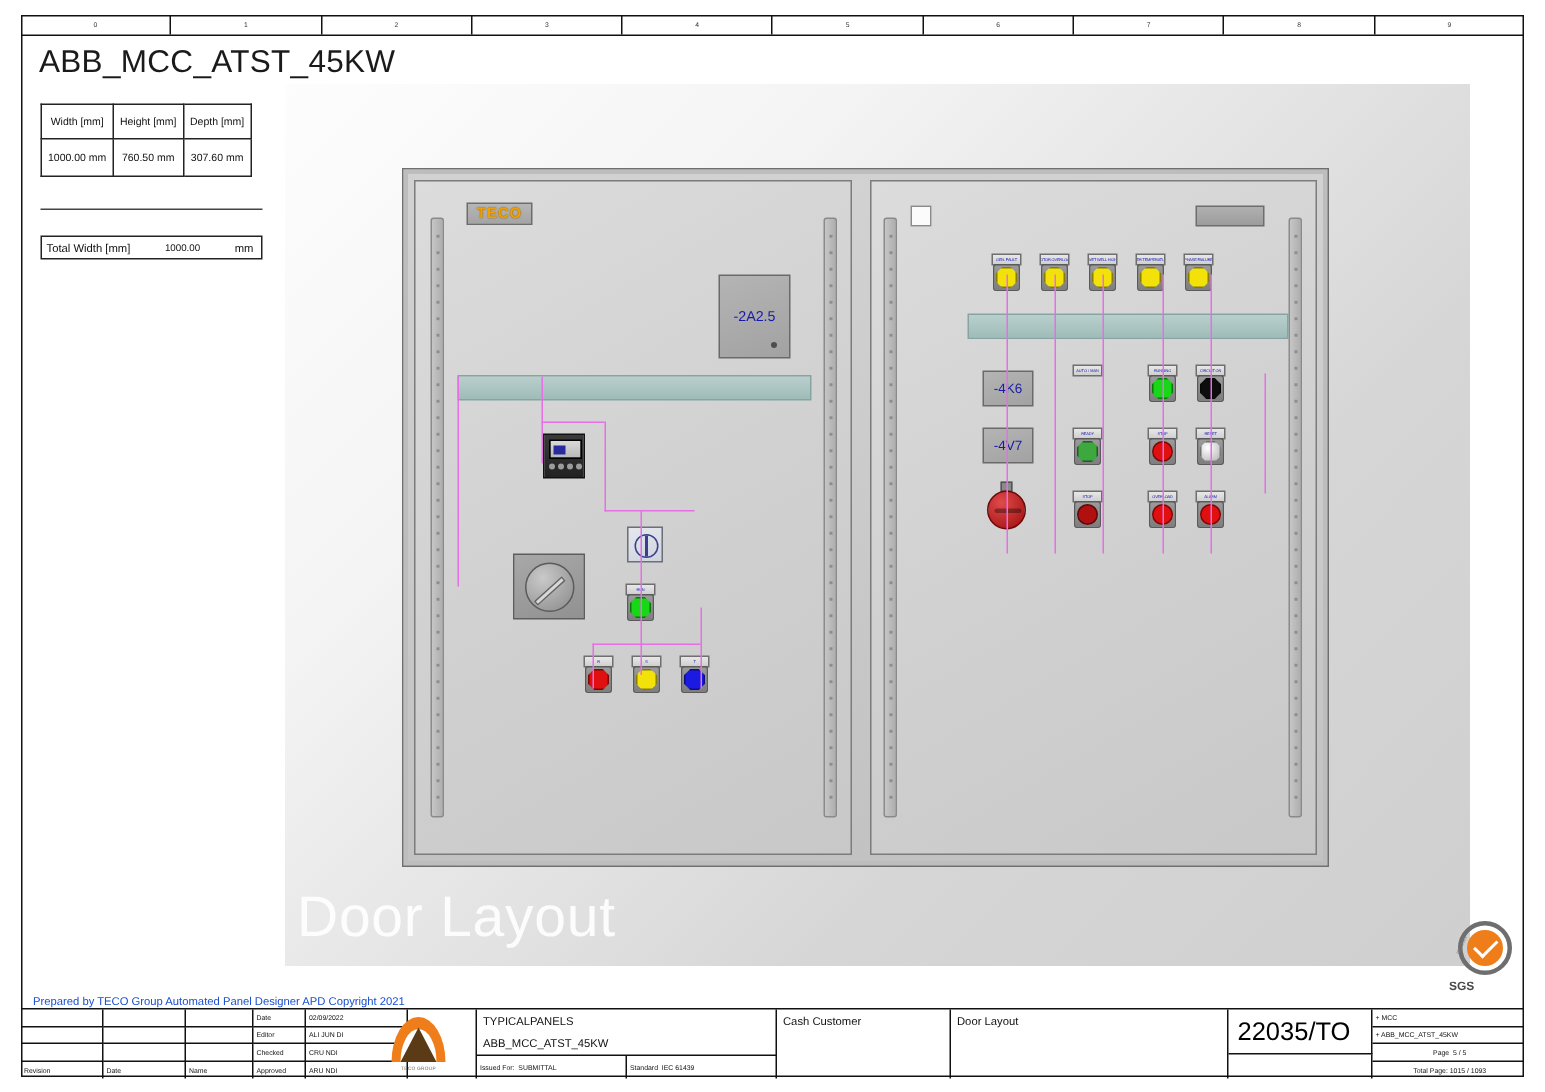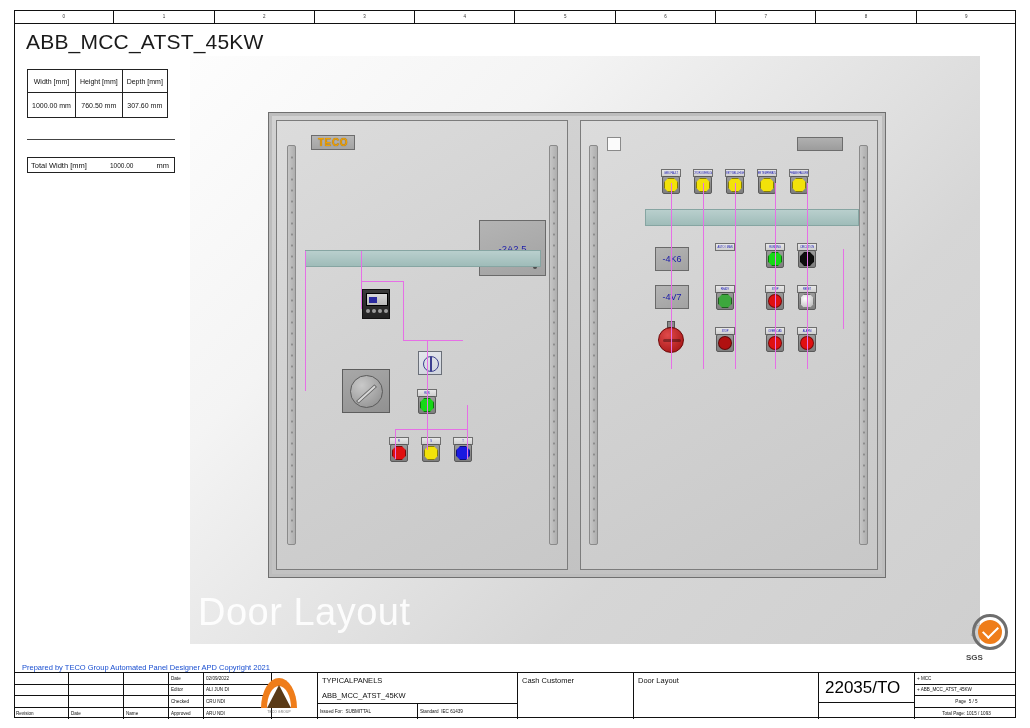--- a/index.html
+++ b/index.html
@@ -358,21 +358,21 @@
 
     <div class="cabinet">
       <div class="cab-frame"></div>
 
       <div class="door door-left">
         <div class="rail" style="left:10px;"></div>
         <div class="rail" style="left:272px;"></div>
 
         <div class="teco-badge" style="left:34px;top:14px;">TECO</div>
 
-        <div class="panel" style="left:202px;top:62px;width:67px;height:56px;margin-top:37px;">
+        <div class="panel" style="left:202px;top:62px;width:48px;height:56px;">
           <span>-2A2.5</span>
           <span class="dot"></span>
         </div>
 
         <div class="duct" style="left:28px;top:129px;width:236px;"></div>
 
         <div class="meter" style="left:85px;top:168px;">
           <span class="scr"></span>
           <span class="keys">
               <i></i>

